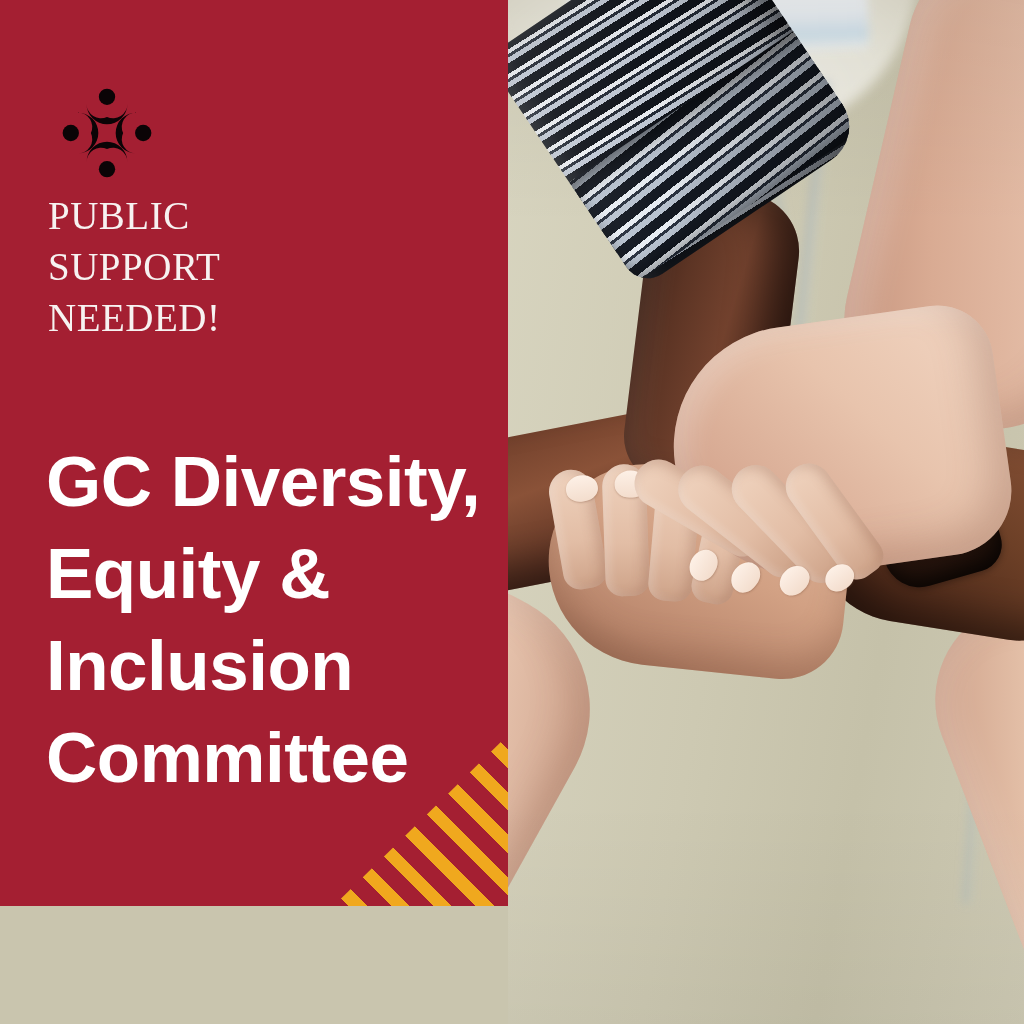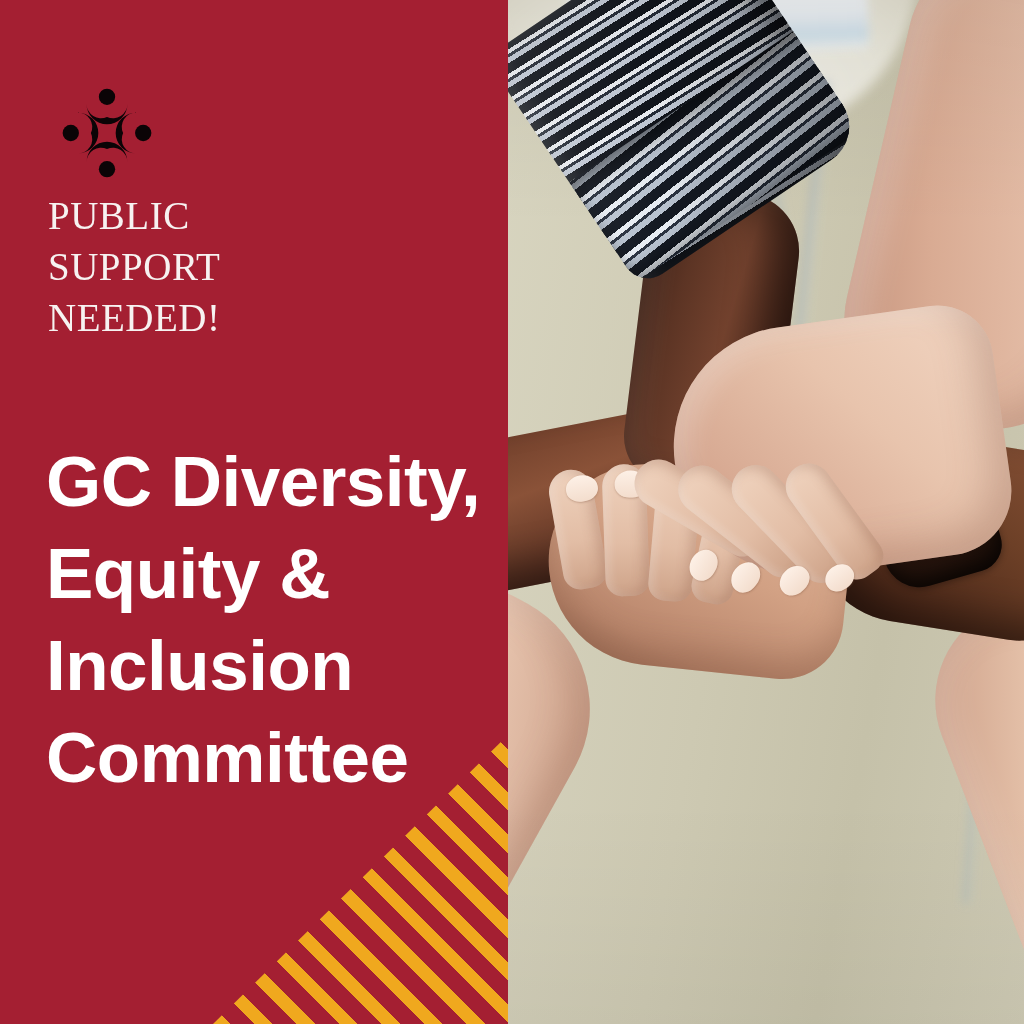--- a/index.html
+++ b/index.html
@@ -227,21 +227,21 @@
     position: absolute; inset: 0;
     background: linear-gradient(180deg, rgba(0,0,0,.06) 0%, rgba(0,0,0,0) 22%, rgba(0,0,0,0) 78%, rgba(0,0,0,.04) 100%);
     pointer-events: none;
   }
 
   
   .panel {
     position: absolute;
     left: 0; top: 0;
     width: 508px;
-    height: 1024px;
+    height: 906px;
     background: #a41f32;
     overflow: hidden;
   }
   .stripes {
     position: absolute;
     left: 0; top: 0;
     width: 508px; height: 1024px;
     background: repeating-linear-gradient(
       45deg,
       #f0a81e 0px, #f0a81e 13px,

